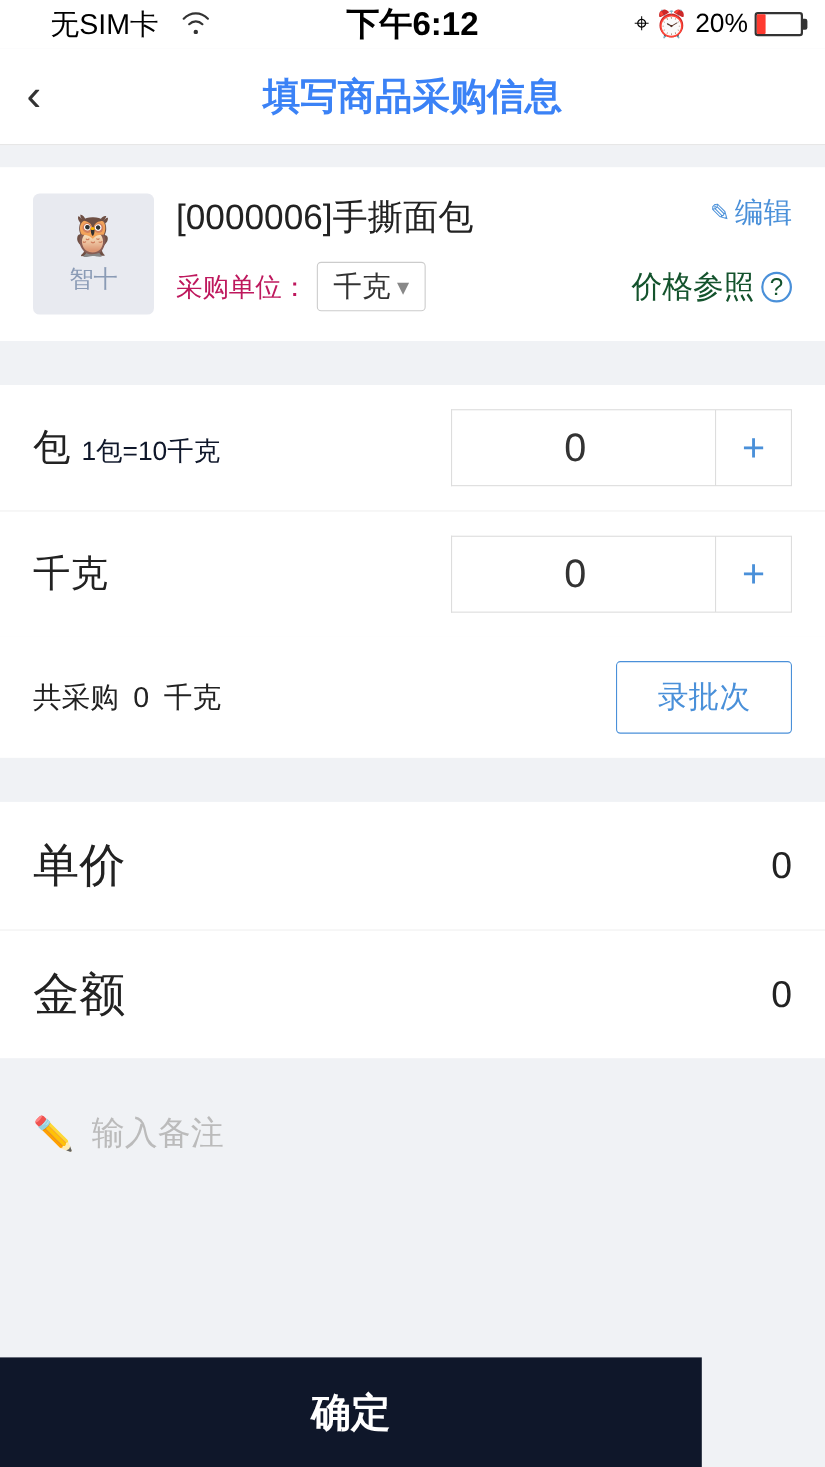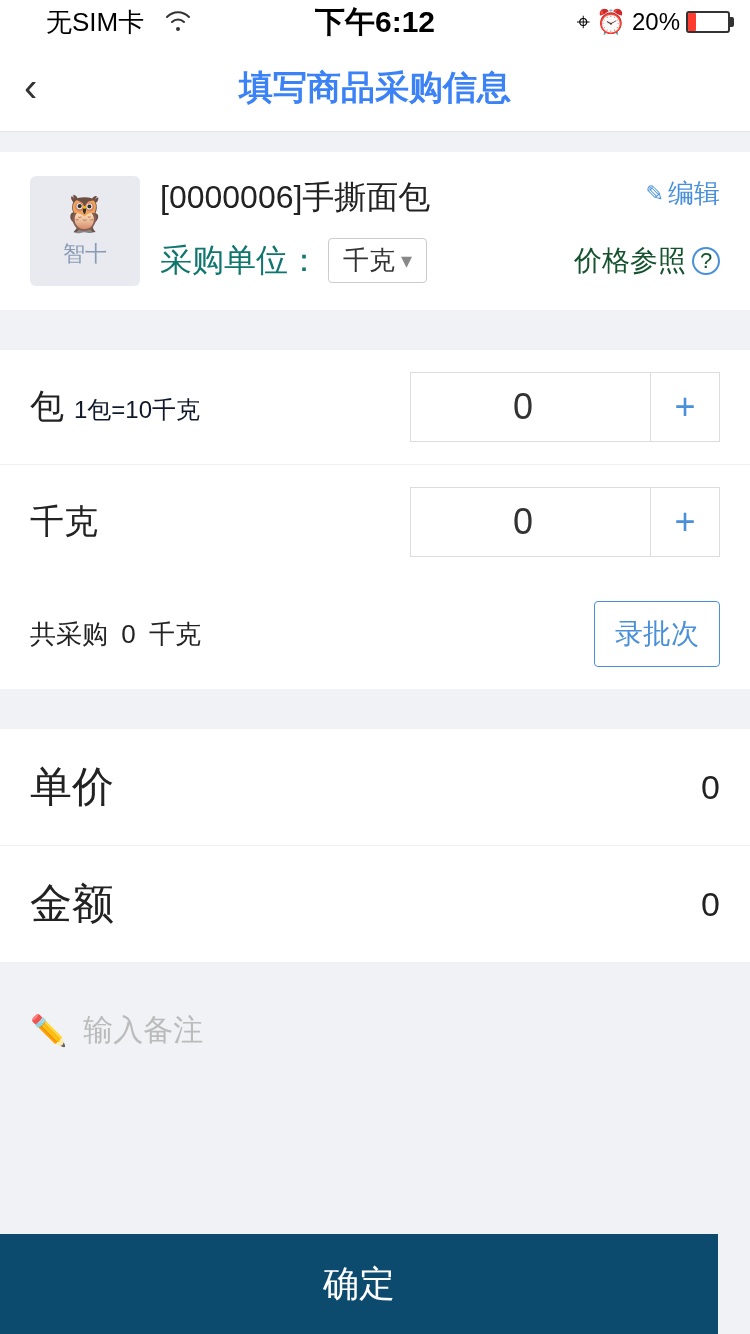--- a/index.html
+++ b/index.html
@@ -148,22 +148,22 @@
       gap: 4px;
       cursor: pointer;
       white-space: nowrap;
     }
     .purchase-unit-row {
       display: flex;
       align-items: center;
       justify-content: space-between;
     }
     .purchase-unit-label {
-      font-size: 32px;
-      color: #0f766e;
+      font-size: 24px;
+      color: #be185d;
     }
     .unit-select {
       border: 1px solid #ccc;
       border-radius: 4px;
       padding: 4px 14px;
       font-size: 26px;
       color: #333;
       background: #fff;
       display: flex;
       align-items: center;
@@ -248,21 +248,21 @@
       display: flex;
       align-items: center;
       justify-content: space-between;
       padding: 22px 30px;
     }
     .total-label {
       font-size: 26px;
       color: #222;
     }
     .batch-btn {
-      width: 126px;
+      width: 160px;
       height: 66px;
       border: 1px solid #4a90d9;
       background: #fff;
       color: #4a90d9;
       font-size: 28px;
       border-radius: 4px;
       cursor: pointer;
       display: flex;
       align-items: center;
       justify-content: center;
@@ -317,27 +317,27 @@
 
     
     .confirm-btn-wrap {
       position: fixed;
       bottom: 0;
       left: 0;
       width: 750px;
       padding: 0;
     }
     .confirm-btn {
-      width: 718px;
+      width: 638px;
       height: 100px;
-      background: #0c4a6e;
+      background: #0f172a;
       border: none;
       font-size: 36px;
       color: #fff;
-      font-weight: 400;
+      font-weight: 700;
       cursor: pointer;
       display: flex;
       align-items: center;
       justify-content: center;
     }
   </style>
 </head>
 <body>
 
 <div class="status-bar">

